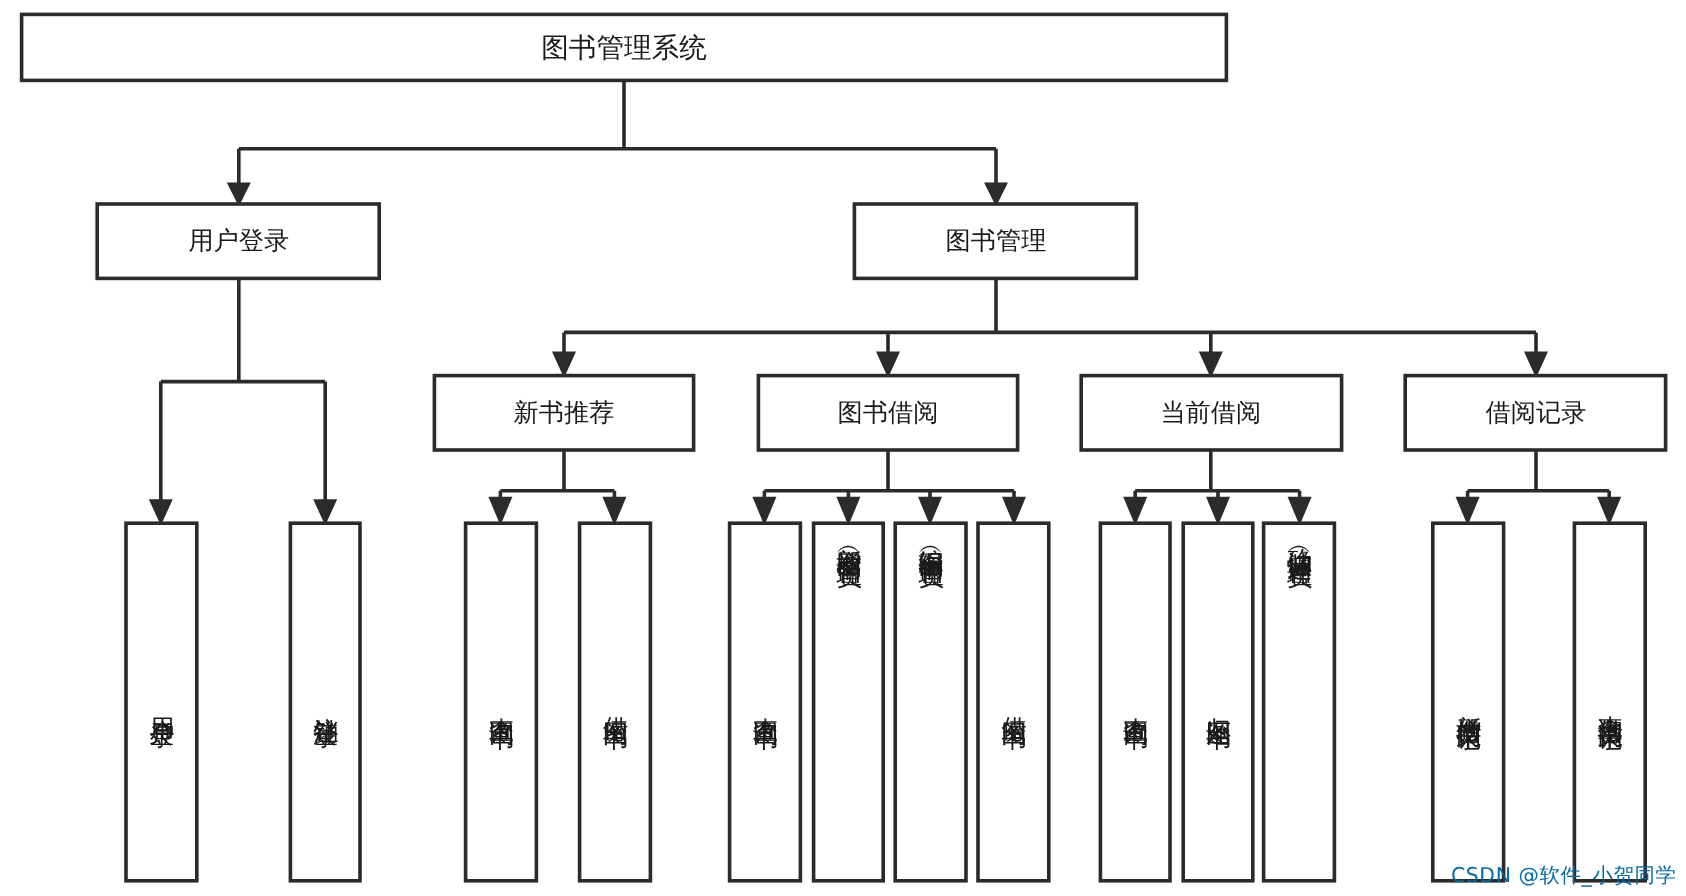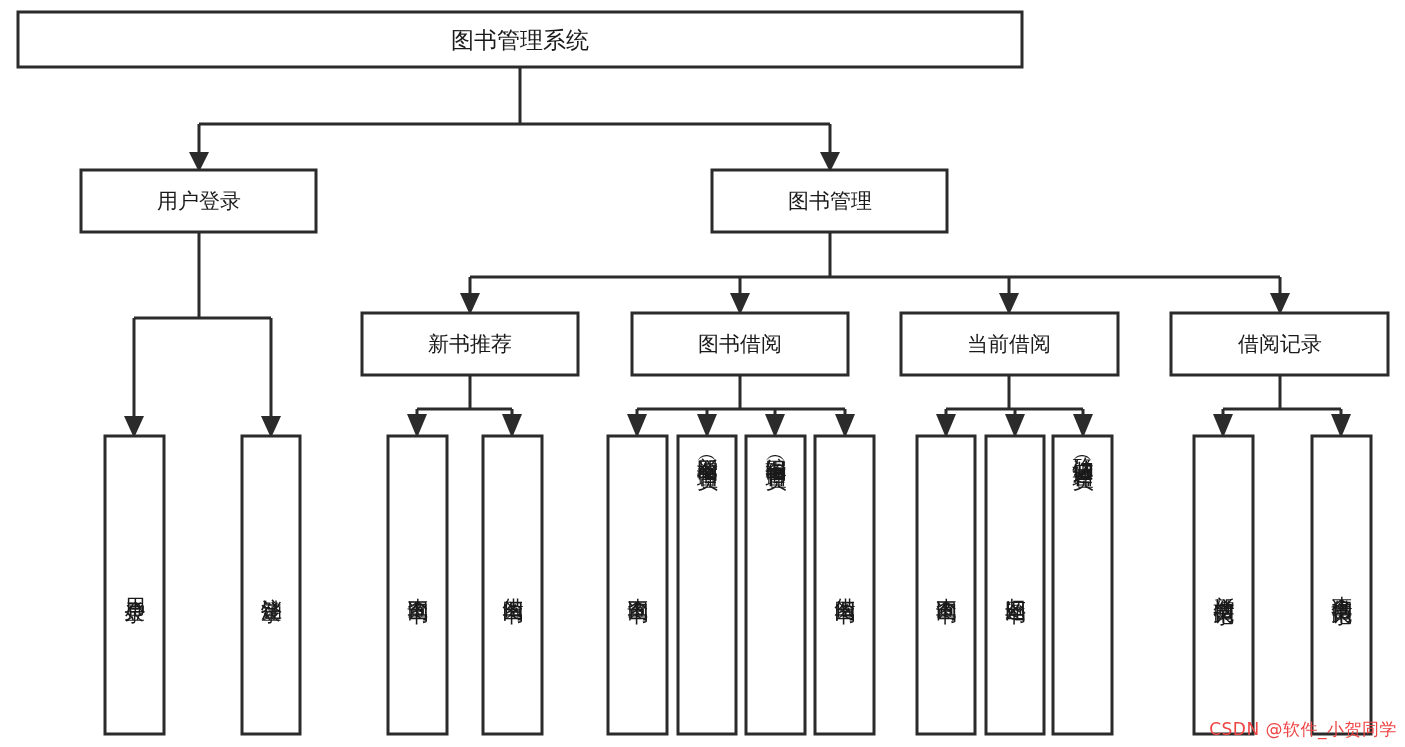--- a/index.html
+++ b/index.html
@@ -12,21 +12,21 @@
   .node-label{fill:#1a1a1a;font-family:"DejaVu Sans","Liberation Sans",sans-serif;
               text-anchor:middle;dominant-baseline:middle;}
   .lvl0-label{font-size:23px;}
   .lvl1-label{font-size:21px;}
   .lvl2-label{font-size:21px;}
   .leaf-fo-inner{width:100%;height:100%;display:flex;align-items:center;justify-content:center;}
   .leaf-text{writing-mode:vertical-rl;text-orientation:upright;
              font-family:"DejaVu Sans","Liberation Sans",sans-serif;
              font-size:21px;color:#1a1a1a;letter-spacing:2px;
              white-space:nowrap;line-height:1;}
-  #watermark{position:absolute;right:8px;bottom:6px;color:#ef4444;font-size:17px;
+  #watermark{position:absolute;right:8px;bottom:6px;color:#0369a1;font-size:17px;
              font-family:"DejaVu Sans","Liberation Sans",sans-serif;letter-spacing:.5px;
              pointer-events:none;}
 </style>
 </head>
 <body>
 
 <svg id="diagram" viewBox="0 0 1405 747">
 
   <g>
     <path class="conn" d="M 520 67 L 520 124 M 199 124 L 830 124 M 199 124 L 199 156 M 830 124 L 830 156"></path>

